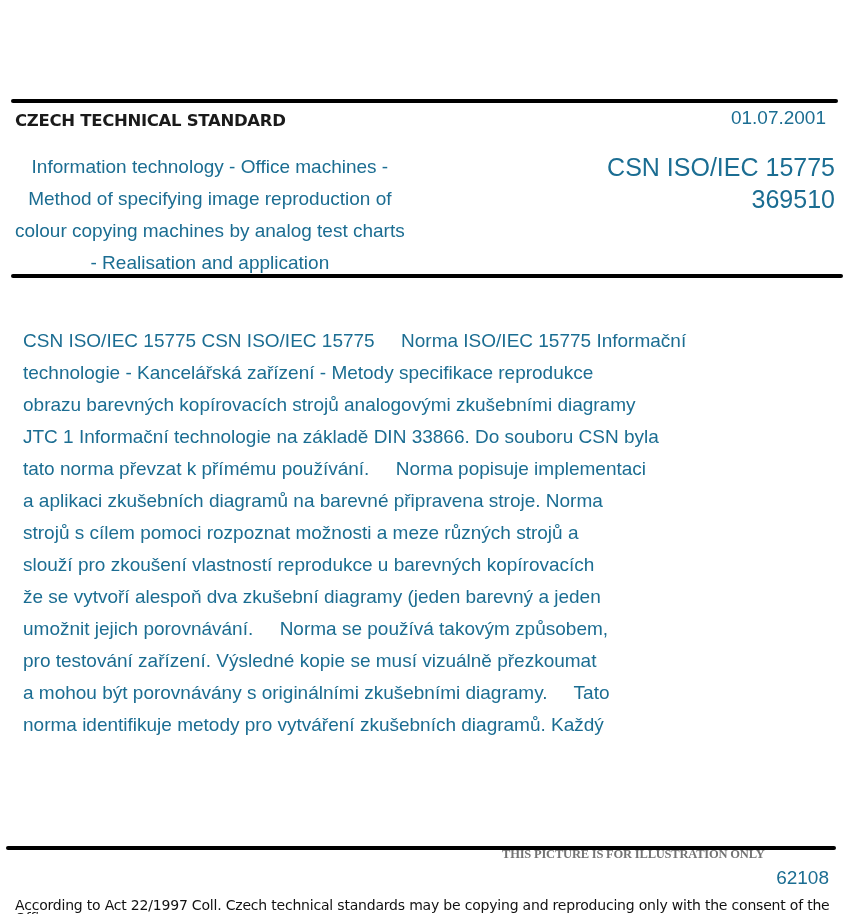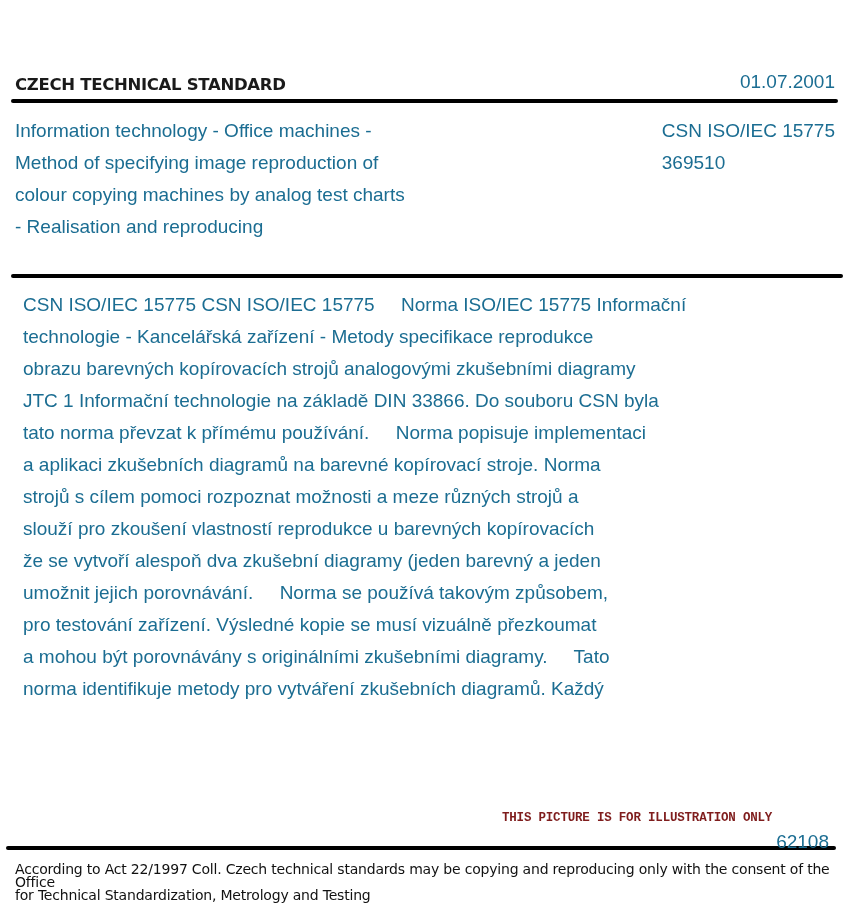--- a/index.html
+++ b/index.html
@@ -7,73 +7,74 @@
       padding: 0;
       background: #ffffff;
     }
     body {
       width: 865px;
       height: 914px;
       position: relative;
       overflow: hidden;
       font-family: "Liberation Sans", sans-serif;
     }
-    .abs { position: absolute; }
+    .abs { position: absolute; margin-top: 36px; }
     .teal { color: #1b6d92; }
     .header-label {
       left: 15px;
       top: 75px;
       font-family: "DejaVu Sans", sans-serif;
       font-weight: bold;
       font-size: 16.5px;
       color: #1a1a1a;
       letter-spacing: -0.3px;
     }
     .date {
-      right: 30px;
+      right: 39px;
       top: 71px;
       font-size: 19px;
     }
     .rule {
       position: absolute;
       background: #000;
       border-radius: 3px;
       height: 4px;
     }
     .rule-1 { left: 11px; width: 827px; top: 99px; }
     .rule-2 { left: 11px; width: 832px; top: 274px; }
     .rule-3 { left: 6px;  width: 830px; top: 846px; }
     .title-block {
       left: 15px;
       top: 115px;
       font-size: 19px;
       line-height: 32px;
+      text-align: center;
     }
     .title-line { white-space: nowrap; }
     .ident-block {
       right: 30px;
       top: 115px;
-      font-size: 19px;
+      font-size: 25px;
       line-height: 32px;
-      text-align: left;
+      text-align: right;
     }
     .body-block {
       left: 23px;
       top: 289px;
       font-size: 19px;
       line-height: 32px;
     }
     .body-line { white-space: pre; }
     .illustration-note {
       left: 502px;
       top: 811px;
-      font-family: Liberation Mono, monospace;
+      font-family: Liberation Serif, serif;
       font-weight: bold;
       font-size: 12.5px;
-      color: #7f1d1d;
+      color: #737373;
       letter-spacing: -0.2px;
     }
     .footer-legal {
       left: 15px;
       top: 863px;
       font-family: "DejaVu Sans", sans-serif;
       font-size: 14px;
       line-height: 13px;
       color: #111;
       letter-spacing: -0.2px;
@@ -89,37 +90,37 @@
 
 <div class="abs header-label">CZECH TECHNICAL STANDARD</div>
 <div class="abs date teal">01.07.2001</div>
 
 <div class="rule rule-1"></div>
 
 <div class="abs title-block teal">
   <div class="title-line">Information technology - Office machines -</div>
   <div class="title-line">Method of specifying image reproduction of</div>
   <div class="title-line">colour copying machines by analog test charts</div>
-  <div class="title-line">- Realisation and reproducing</div>
+  <div class="title-line">- Realisation and application</div>
 </div>
 
 <div class="abs ident-block teal">
   <div>CSN ISO/IEC 15775</div>
   <div>369510</div>
 </div>
 
 <div class="rule rule-2"></div>
 
 <div class="abs body-block teal">
   <div class="body-line">CSN ISO/IEC 15775 CSN ISO/IEC 15775     Norma ISO/IEC 15775 Informační</div>
   <div class="body-line">technologie - Kancelářská zařízení - Metody specifikace reprodukce</div>
   <div class="body-line">obrazu barevných kopírovacích strojů analogovými zkušebními diagramy</div>
   <div class="body-line">JTC 1 Informační technologie na základě DIN 33866. Do souboru CSN byla</div>
   <div class="body-line">tato norma převzat k přímému používání.     Norma popisuje implementaci</div>
-  <div class="body-line">a aplikaci zkušebních diagramů na barevné kopírovací stroje. Norma</div>
+  <div class="body-line">a aplikaci zkušebních diagramů na barevné připravena stroje. Norma</div>
   <div class="body-line">strojů s cílem pomoci rozpoznat možnosti a meze různých strojů a</div>
   <div class="body-line">slouží pro zkoušení vlastností reprodukce u barevných kopírovacích</div>
   <div class="body-line">že se vytvoří alespoň dva zkušební diagramy (jeden barevný a jeden</div>
   <div class="body-line">umožnit jejich porovnávání.     Norma se používá takovým způsobem,</div>
   <div class="body-line">pro testování zařízení. Výsledné kopie se musí vizuálně přezkoumat</div>
   <div class="body-line">a mohou být porovnávány s originálními zkušebními diagramy.     Tato</div>
   <div class="body-line">norma identifikuje metody pro vytváření zkušebních diagramů. Každý</div>
 </div>
 
 <div class="abs illustration-note">THIS PICTURE IS FOR ILLUSTRATION ONLY</div>

